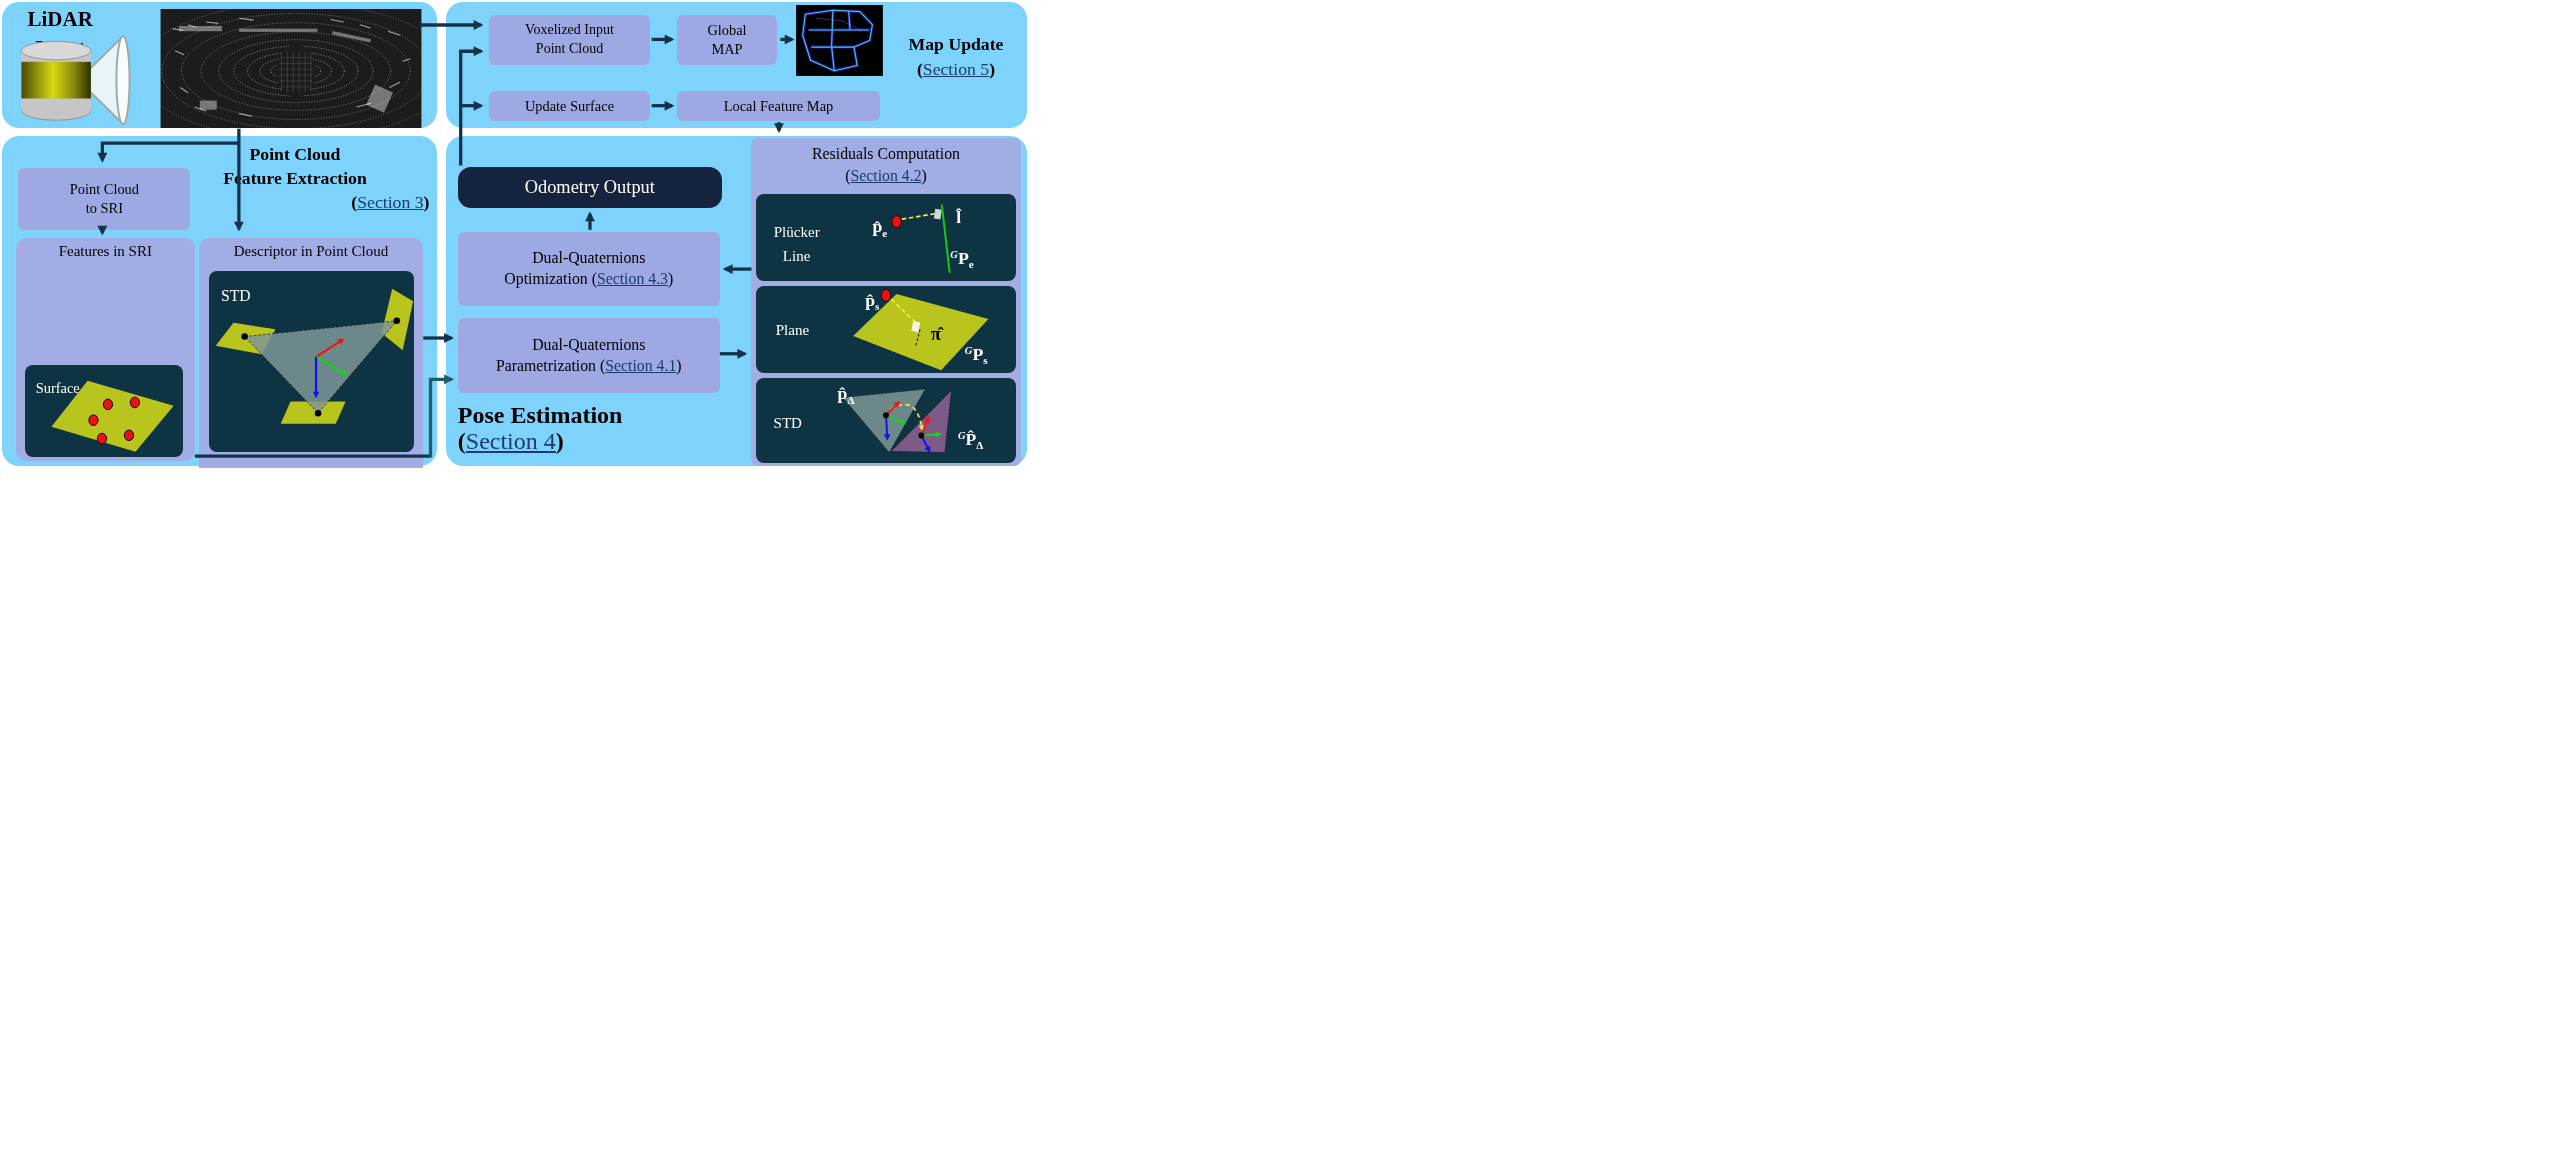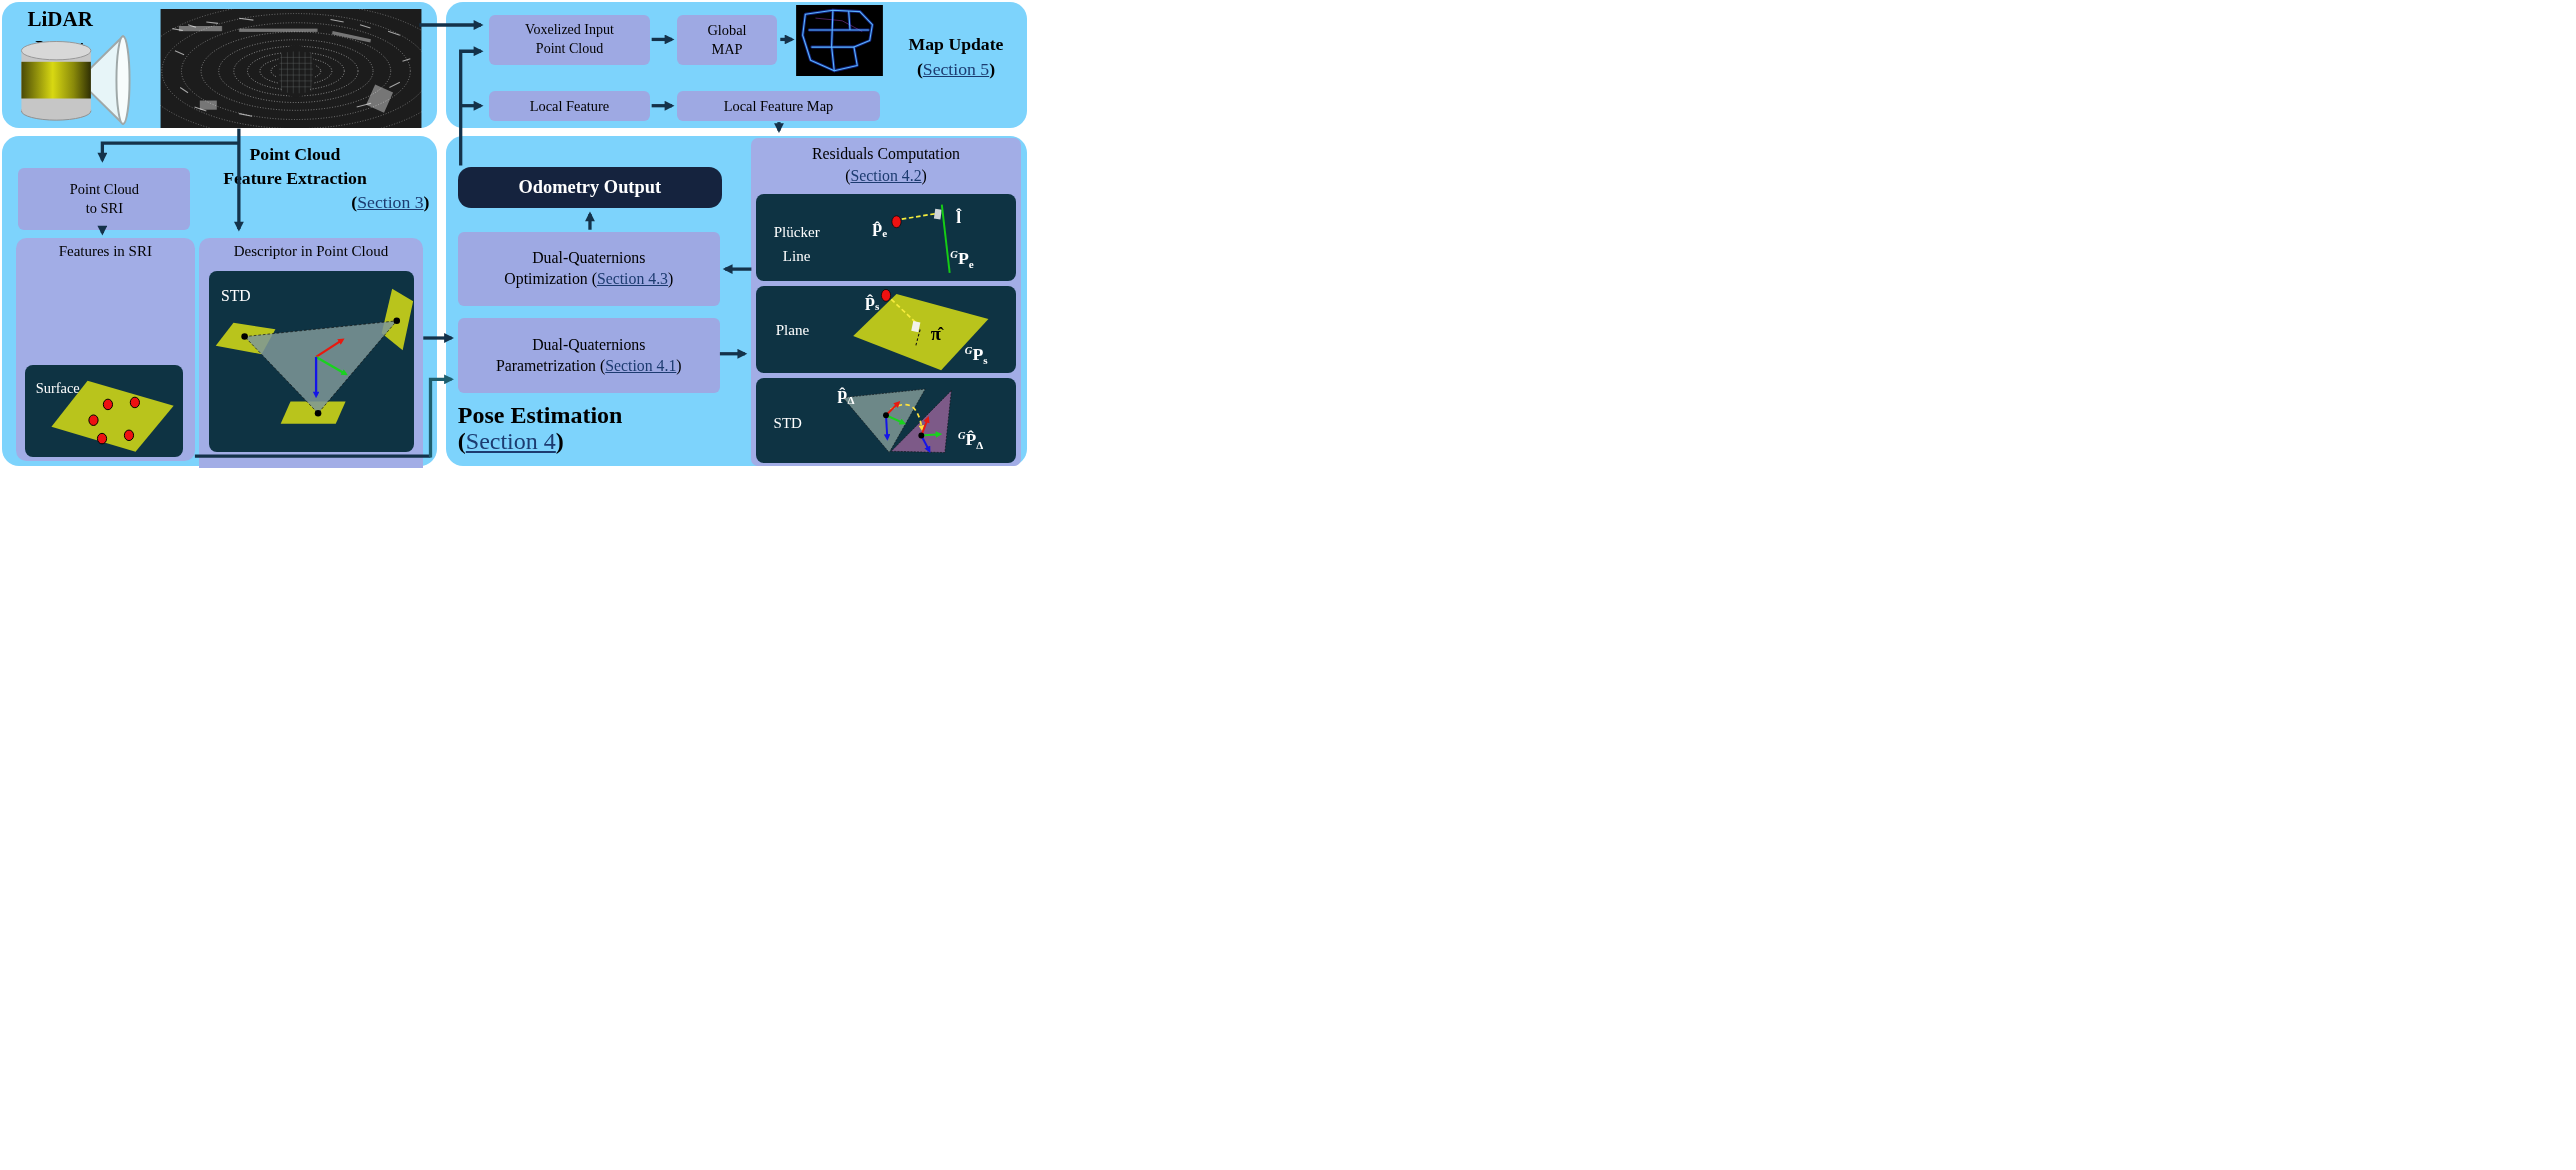--- a/index.html
+++ b/index.html
@@ -126,21 +126,21 @@
         </g>
       </g>
     </svg>
 
     <div class="hdr ctr" style="left:441px;top:29.5px;width:138px;font-size:17.7px;line-height:25px">
       <div>Map Update</div>
       <div><span>(</span><span class="lnk">Section 5</span><span>)</span></div>
     </div>
 
     <div class="box" style="left:43px;top:89px;width:161px;height:30px;font-size:14.4px">
-      <div class="bl">Local Feature</div>
+      <div class="bl">Update Surface</div>
     </div>
     <div class="box" style="left:231px;top:89px;width:203px;height:30px;font-size:14.4px">
       <div class="bl">Local Feature Map</div>
     </div>
   </div>
 
   <div class="cyan" style="left:2px;top:136px;width:435px;height:330px">
     <div class="hdr" style="left:156px;top:5.9px;width:274px;font-size:17.7px;line-height:24px">
       <div class="ctr">Point Cloud</div>
       <div class="ctr">Feature Extraction</div>
@@ -189,21 +189,21 @@
             <line x1="163" y1="131" x2="203" y2="105" stroke="#e8190f" marker-end="url(#mRed)"></line>
             <line x1="163" y1="131" x2="208" y2="157" stroke="#19d21e" marker-end="url(#mGreen)"></line>
             <line x1="163" y1="131" x2="163" y2="190" stroke="#1414e8" marker-end="url(#mBlue)"></line>
           </g>
         </svg>
       </div>
     </div>
   </div>
 
   <div class="cyan" style="left:446px;top:136px;width:581px;height:330px">
-    <div class="box" style="left:11.8px;top:31px;width:264px;height:41px;background:#15233e;border-radius:13px;color:#fff;font-weight:bold;font-size:18.4px">
+    <div class="box" style="left:11.8px;top:31px;width:264px;height:41px;background:#15233e;border-radius:13px;color:#fff;font-weight:normal;font-size:18.4px">
       <div class="bl">Odometry Output</div>
     </div>
 
     <div class="box" style="left:11.8px;top:96px;width:262px;height:74px;font-size:15.8px">
       <div class="bl">Dual-Quaternions</div>
       <div class="bl"><span>Optimization (</span><span class="lnk">Section 4.3</span><span>)</span></div>
     </div>
 
     <div class="box" style="left:11.8px;top:182px;width:262px;height:75px;font-size:15.8px">
       <div class="bl">Dual-Quaternions</div>

